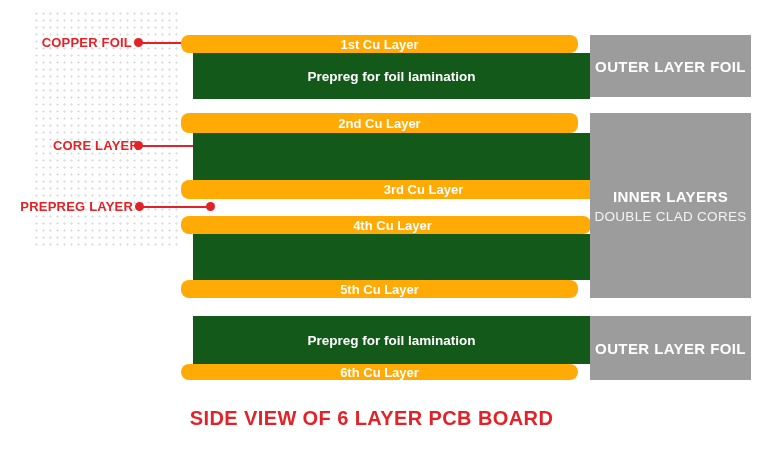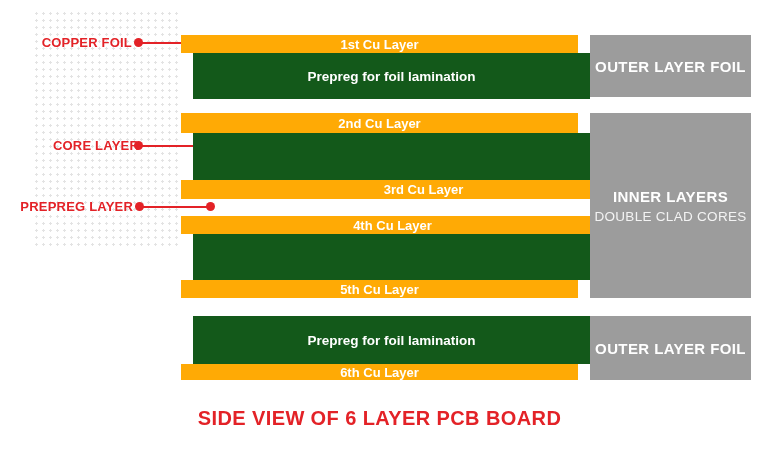--- a/index.html
+++ b/index.html
@@ -14,21 +14,21 @@
     position:absolute;left:33px;top:10px;width:148px;height:238px;
     background-image:radial-gradient(circle,#e3e3e3 1px,transparent 1.2px);
     background-size:7px 7px;
   }
   
   .layer{
     position:absolute;left:181px;width:397px;
     display:flex;align-items:center;justify-content:center;
     color:#ffffff;font-weight:bold;font-size:13px;
   }
-  .cu{background:var(--copper);}
+  .cu{background:var(--copper);border-radius:8px;}
   .core{background:var(--green);font-size:13.5px;margin-left:12px;}
   
   .sidebox{
     position:absolute;left:590px;width:161px;
     background:var(--gray);
     display:flex;flex-direction:column;align-items:center;justify-content:center;
     color:#ffffff;text-align:center;
   }
   .sidebox .main{font-weight:bold;font-size:15px;letter-spacing:0.4px;}
   .sidebox .sub{font-weight:normal;font-size:13.5px;letter-spacing:0.3px;color:rgba(255,255,255,0.88);margin-top:4px;}
@@ -39,21 +39,21 @@
     text-align:right;letter-spacing:0.2px;
   }
   .cdot{
     position:absolute;width:9px;height:9px;border-radius:50%;
     background:var(--red);
   }
   .cline{
     position:absolute;height:2px;background:var(--red);
   }
   .title{
-    position:absolute;left:161px;top:407px;width:437px;
+    position:absolute;left:153px;top:407px;width:437px;
     text-align:center;color:var(--red);
     font-weight:bold;font-size:20px;letter-spacing:0.4px;
   }
 </style>
 </head>
 <body>
 
 <div class="canvas" style="--copper: #FFAA05; --green: #13591A; --red: #E32227; --gray: #9C9C9C;">
 
   <div class="dots"></div>

